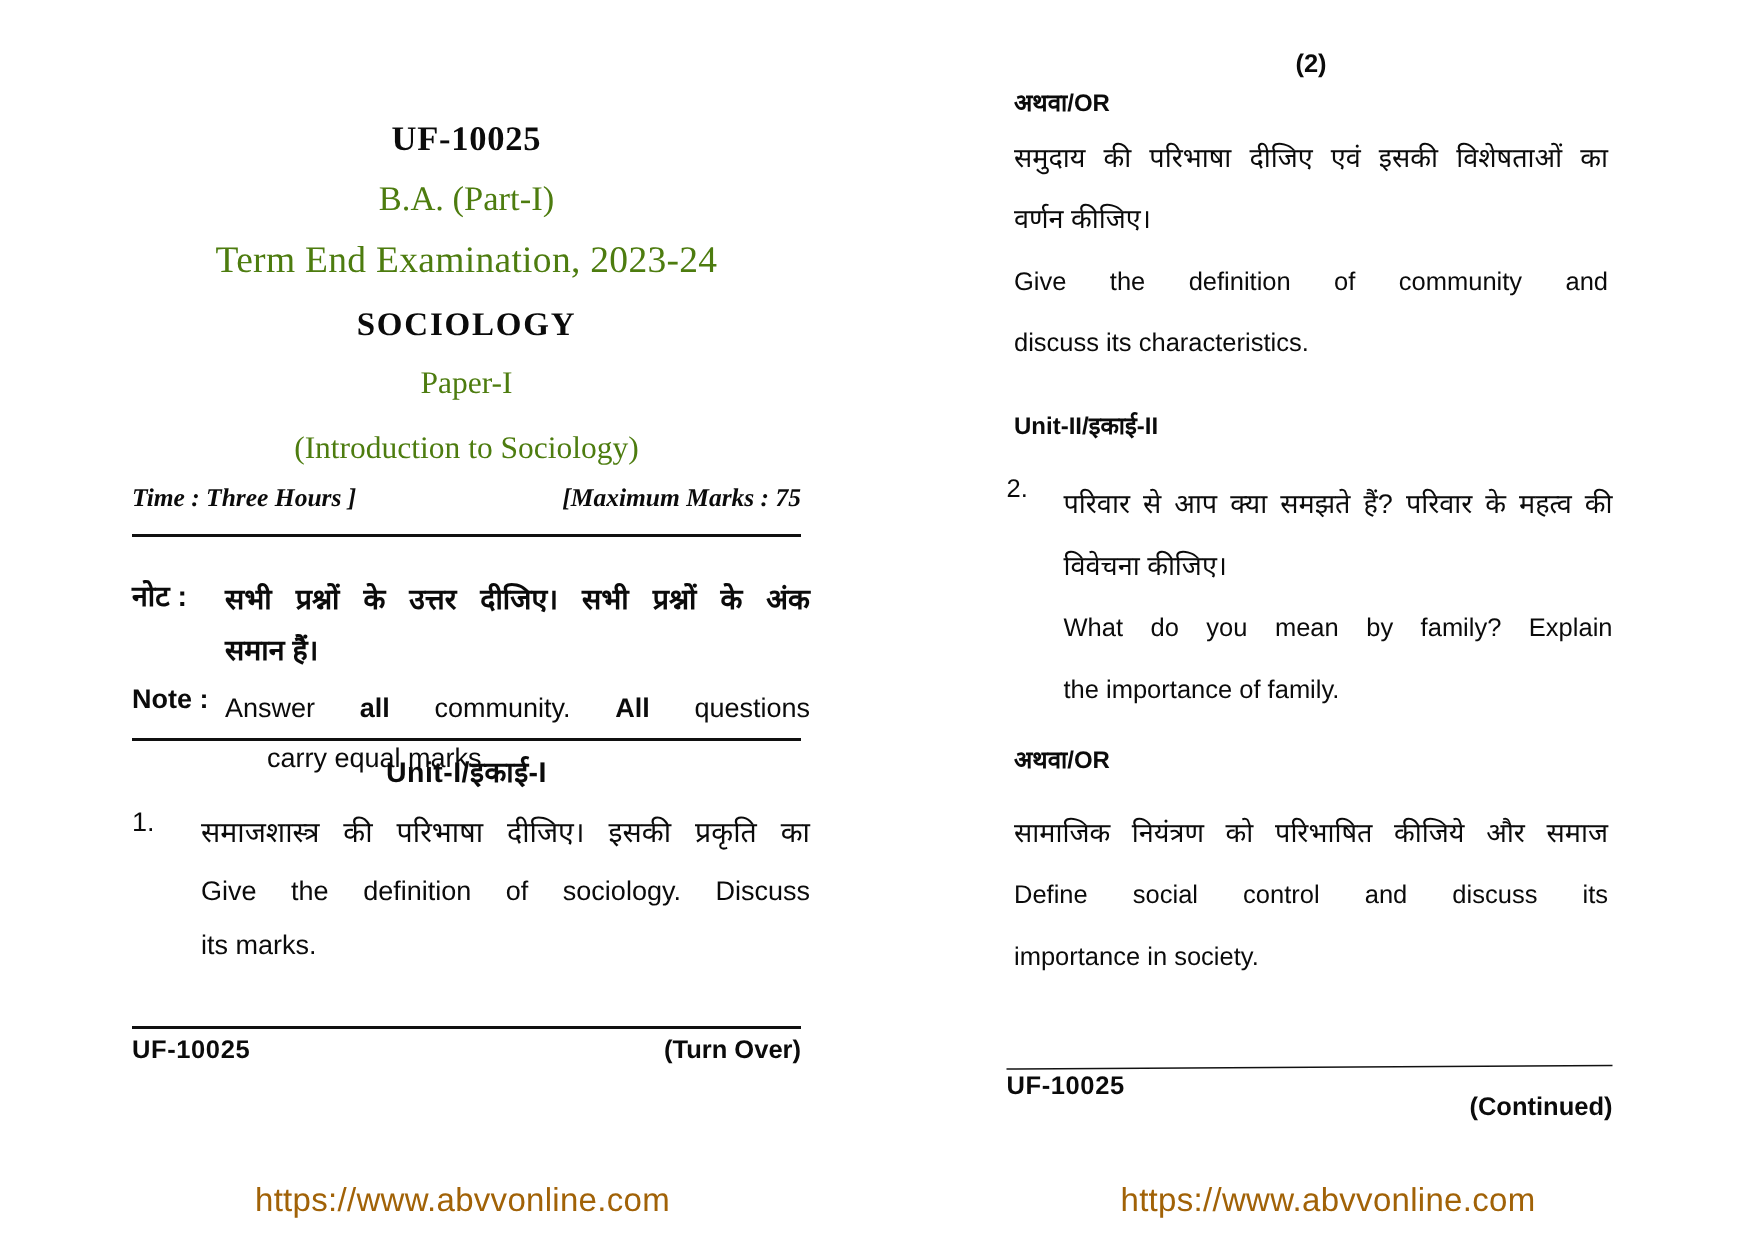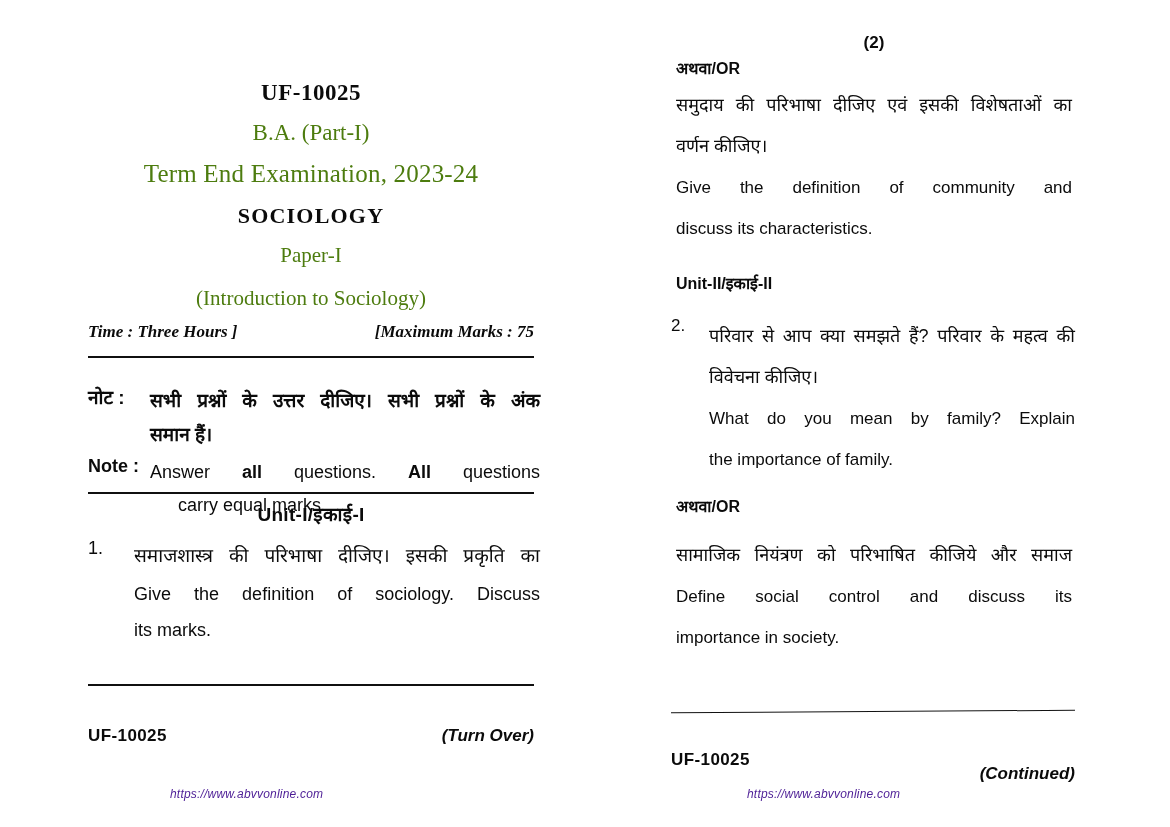--- a/index.html
+++ b/index.html
@@ -152,30 +152,27 @@
     align-items: baseline;
   }
   .foot-code {
     font-weight: bold;
     font-size: 17px;
     letter-spacing: 0.4px;
   }
   .foot-note {
     font-family: "Liberation Sans", sans-serif;
     font-weight: bold;
-    font-style: italic;
-    font-size: 17px;
-    margin-top: 36px;
+    font-size: 17px;
   }
   .url {
     position: absolute;
-    font-size: 12px;
-    color: #4c1d95;
+    font-size: 22px;
+    color: #a16207;
     letter-spacing: 0.2px;
-    font-style: italic;
   }
 
   
   .r-col {
     position: absolute;
     left: 91px;
     width: 396px;
   }
   .pg-num {
     text-align: center;
@@ -226,21 +223,21 @@
   <div class="rule" style="top:356px;"></div>
 
   <div class="noteblock" style="top:352px;margin-top:32px;">
     <div class="note-row">
       <div class="note-lbl-hi">नोट :</div>
       <div class="note-body-hi just-all">सभी प्रश्नों के उत्तर दीजिए। सभी प्रश्नों के अंक</div>
     </div>
     <div class="note-cont-en" style="font-size:19px;font-weight:bold;line-height:34px;">समान हैं।</div>
     <div class="note-row" style="margin-top:4px;">
       <div class="note-lbl-en">Note :</div>
-      <div class="note-body-en just-all"><span>Answer </span><b>all</b><span> questions. </span><b>All</b><span> questions</span></div>
+      <div class="note-body-en just-all"><span>Answer </span><b>all</b><span> community. </span><b>All</b><span> questions</span></div>
     </div>
     <div class="note-cont-en" style="padding-left:28px;">carry equal marks.</div>
   </div>
 
   <div class="rule" style="top:492px;"></div>
 
   <div class="unit-head" style="top:501px;">Unit-I/इकाई-I</div>
 
   <div class="q-row" style="top:538px; left:88px; width:452px;">
     <div class="q-num">1.</div>

